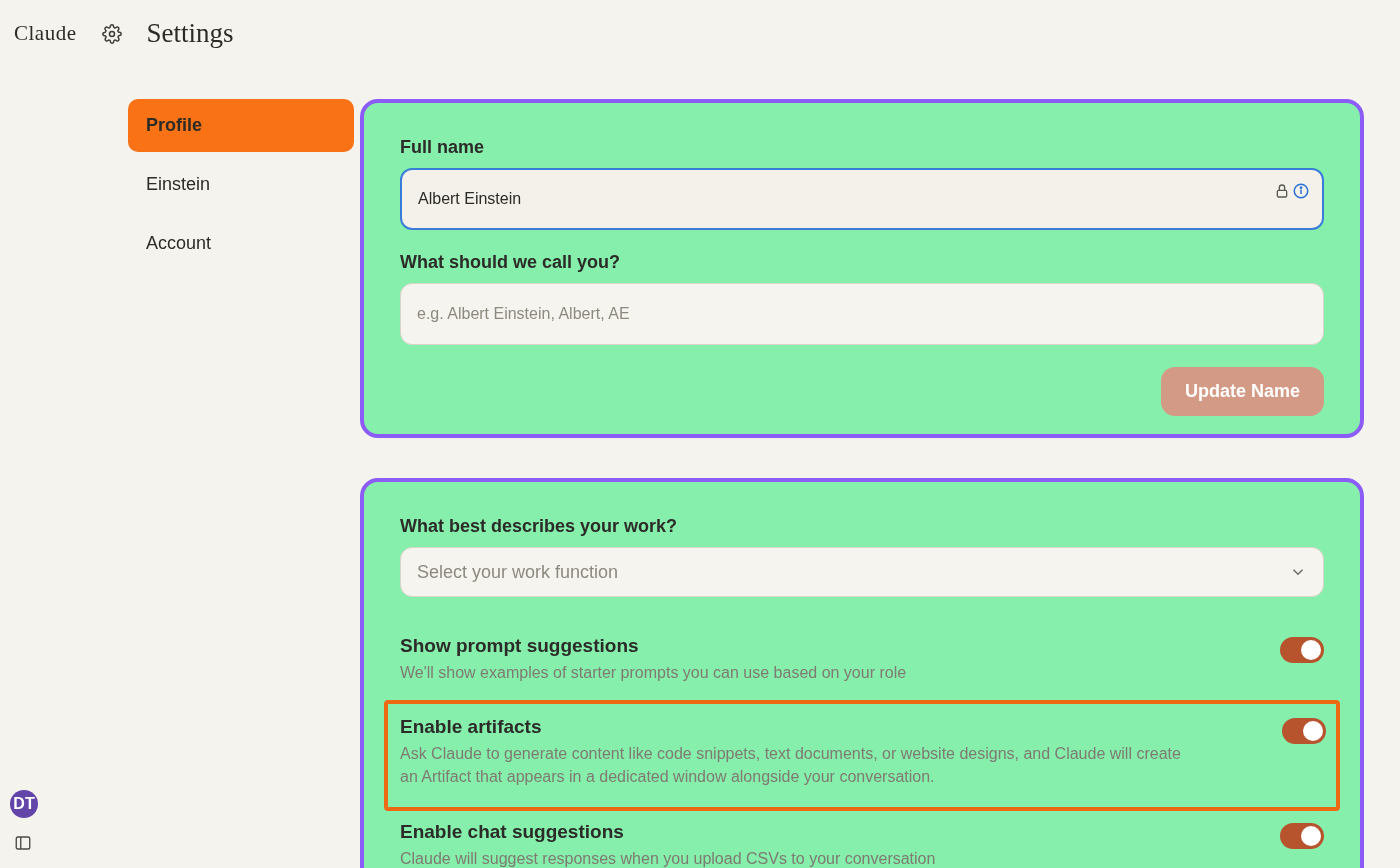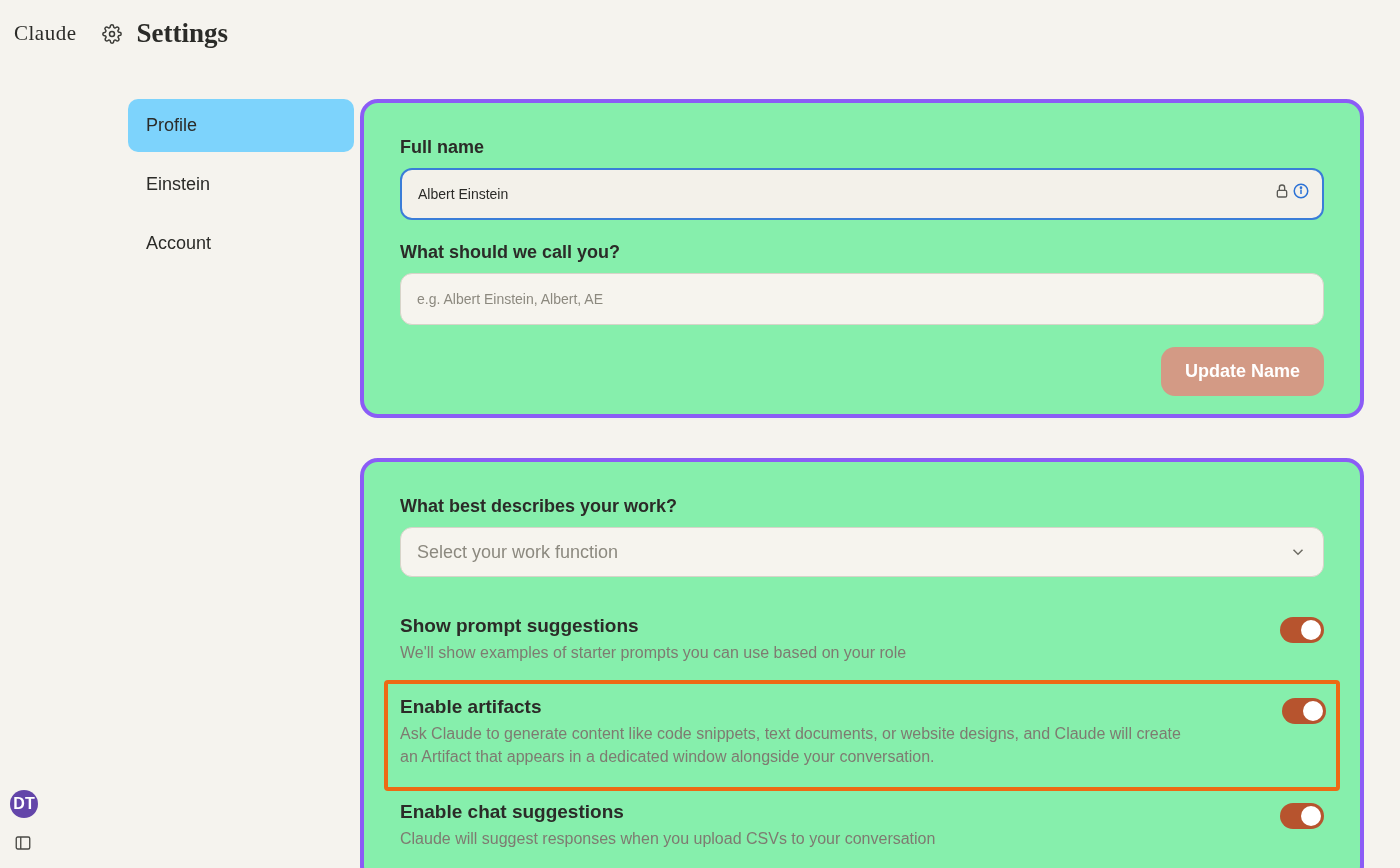--- a/index.html
+++ b/index.html
@@ -17,21 +17,21 @@
       align-items: center;
       padding: 18px 14px 10px 14px;
       gap: 26px;
     }
     .brand {
       font-family: Georgia, 'Times New Roman', serif;
       font-size: 21px;
       letter-spacing: 0.5px;
       color: #2b2b28;
     }
-    .title-wrap { display:flex; align-items:center; gap:14px;font-weight:bold; }
+    .title-wrap { display:flex; align-items:center; gap:24px; }
     .gear { width:20px; height:20px; color:#3a3a36; }
     .page-title {
       font-family: Georgia, 'Times New Roman', serif;
       font-size: 27px;
       color: #2b2b28;
     }
 
     .layout {
       display:flex;
       align-items:flex-start;
@@ -44,22 +44,22 @@
     .side-item {
       font-size: 18px;
       color:#2b2b28;
       padding: 16px 18px;
       border-radius: 10px;
       cursor: pointer;
       width: 226px;
       margin-bottom: 6px;
     }
     .side-item.active {
-      background:#7dd3fc;
-      font-weight:400;
+      background:#f97316;
+      font-weight:700;
     }
 
     .main {
       flex:1;
       padding-right: 36px;
     }
     .card {
       background:#86efac;
       border:4px solid #8b5cf6;
       border-radius: 18px;
@@ -67,26 +67,26 @@
       margin-bottom: 40px;
     }
     .label {
       font-size: 18px;
       font-weight:600;
       color:#2b2b28;
       margin-bottom: 10px;
     }
     .input {
       width:100%;
-      height:52px;
+      height:62px;
       border:1px solid #d7d4c9;
       border-radius: 12px;
       background:#f6f4ee;
       padding: 0 16px;
-      font-size:14px;
+      font-size:16px;
       color:#2b2b28;
       outline:none;
       margin-bottom: 22px;
     }
     .input.focused { border:2px solid #3a7dd8; background:#f3f1ea; }
     .input::placeholder { color:#8c897f; }
     .input.with-icons { padding-right:52px; }
     .input-wrap { position:relative; }
     .field-icons { position:absolute; right:14px; top:14px; display:flex; gap:2px; align-items:center; }
     .lock-ico { width:16px; height:16px; color:#5a5a55; }

